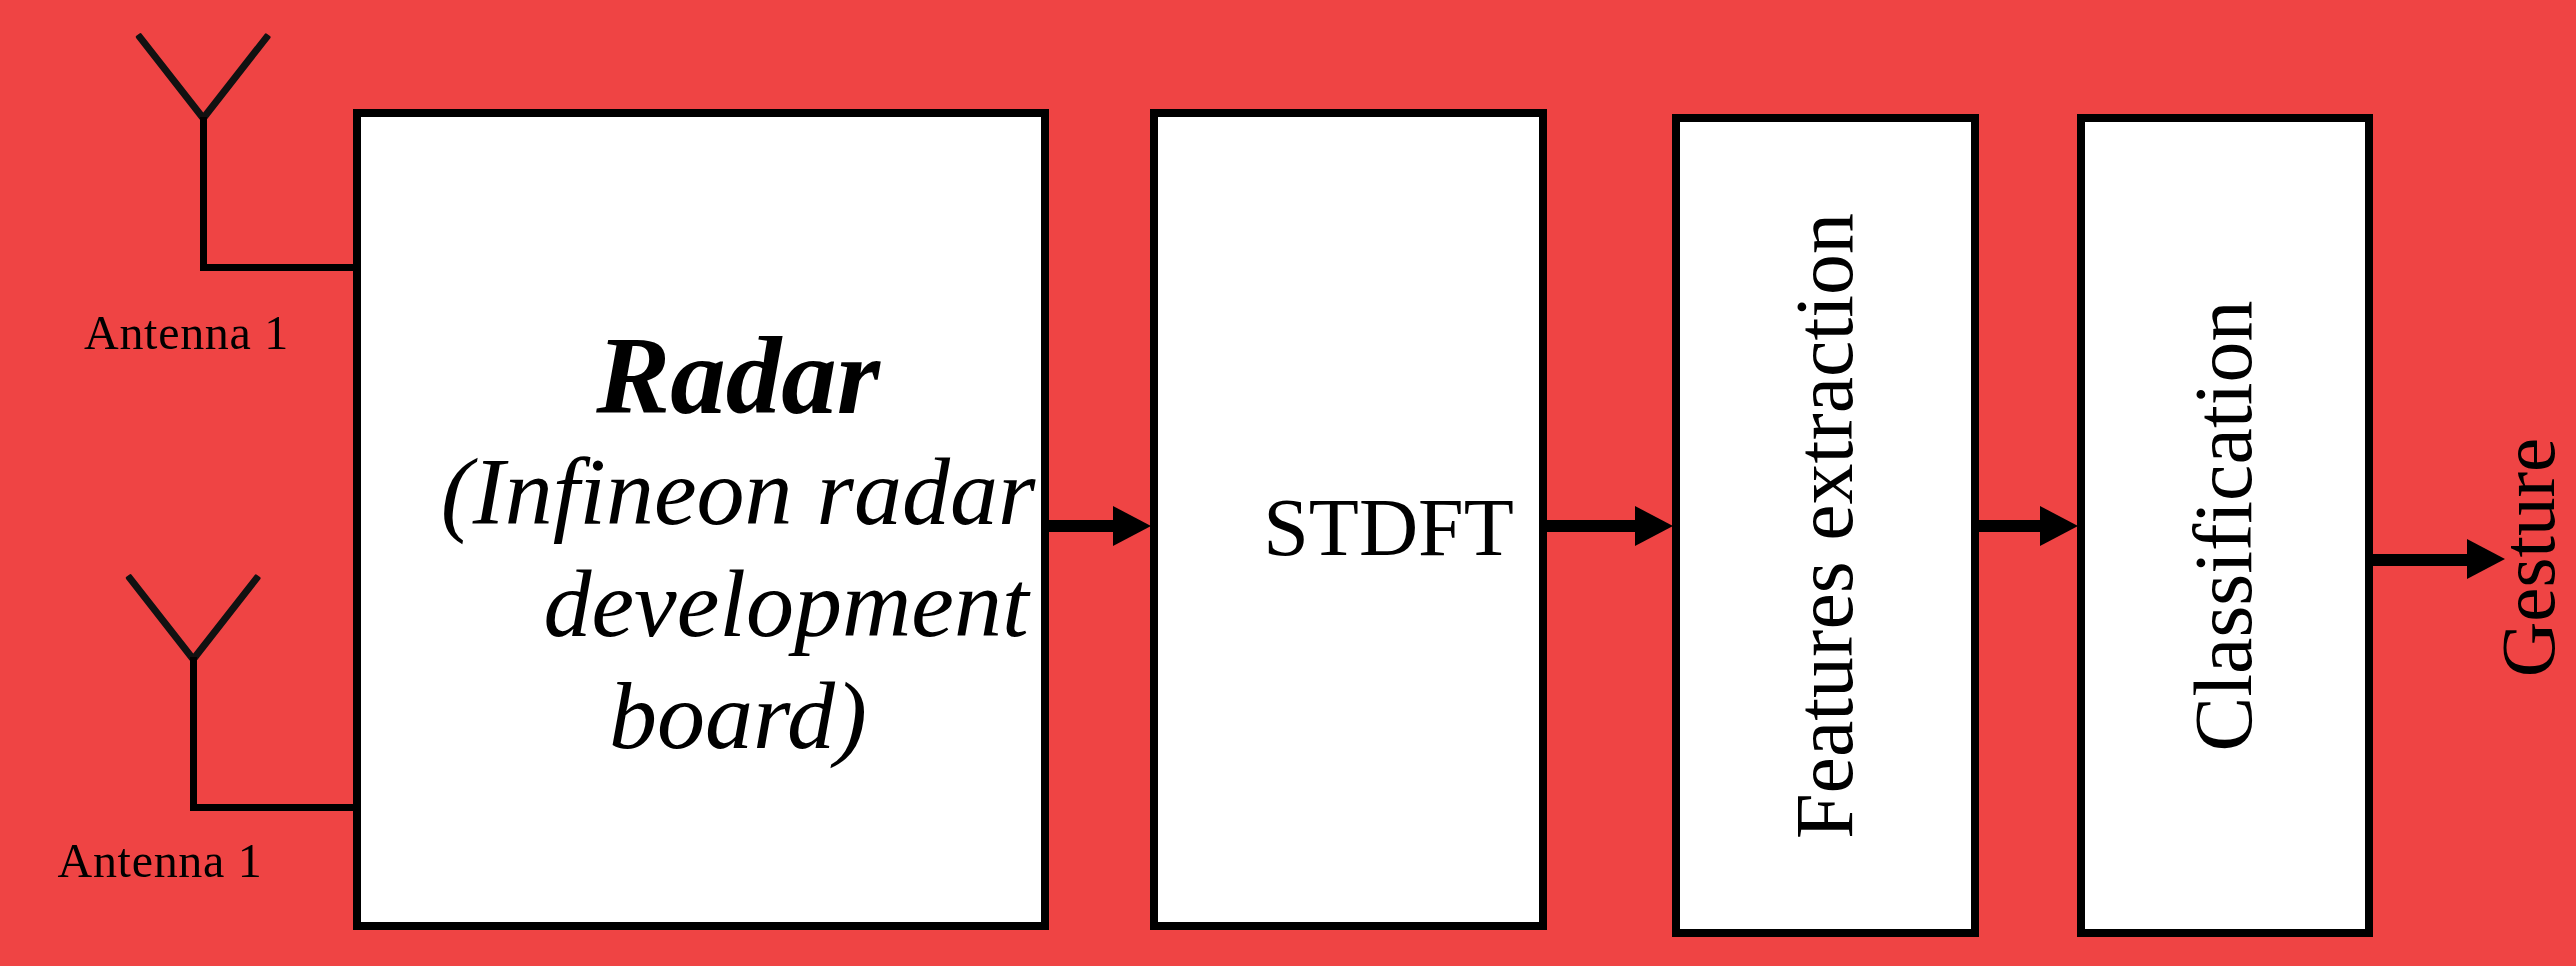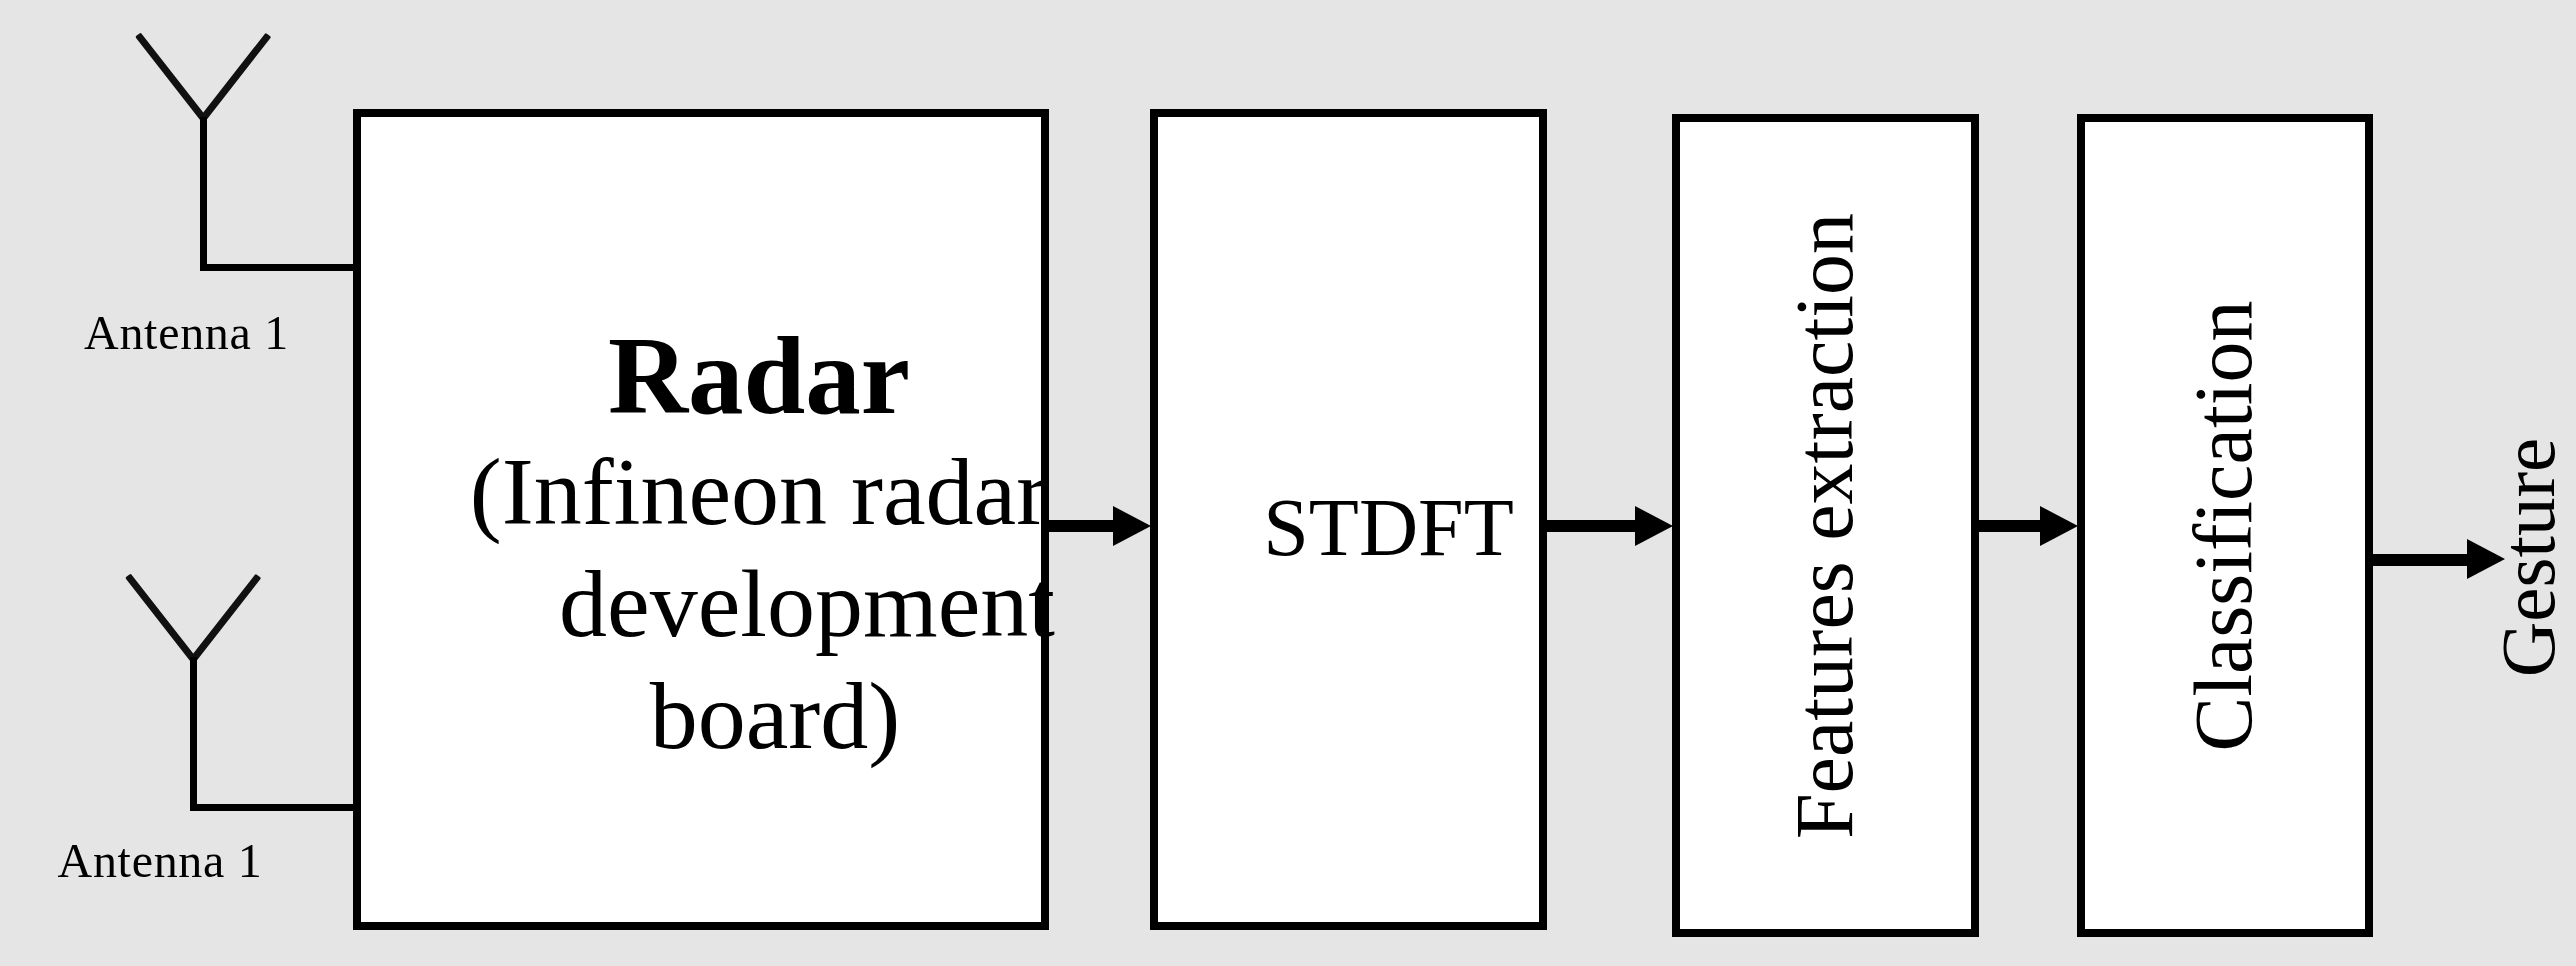--- a/index.html
+++ b/index.html
@@ -2,21 +2,21 @@
 <html style="font-size:11.7px"><head>
 <meta charset="utf-8">
 <style>
   html, body {
     margin: 0; padding: 0;
     background: #ffffff;
   }
   #canvas {
     position: relative;
     width: 2576px; height: 966px;
-    background: #e5e5e5;
+    background: #ef4444;
     font-family: "Liberation Serif", "DejaVu Serif", serif;
     color: #000;
     overflow: hidden;
   }
   .box {
     position: absolute;
     border: 8.7px solid #000;
     background: #fff;
     box-sizing: border-box;
   }
@@ -42,25 +42,25 @@
     position: absolute;
     font-size: 48px;
     letter-spacing: 0.7px;
     text-align: center;
     white-space: nowrap;
   }
   #antenna-label-1 { left: 29px; top: 305px;  width: 315px; }
   #antenna-label-2 { left: 13px; top: 833px; width: 294px; }
 
   
-  .radar-text-line { position: absolute; left: 367px; width: 784px; text-align: center; white-space: nowrap; }
+  .radar-text-line { position: absolute; left: 346px; width: 784px; text-align: center; white-space: nowrap; font-style: italic; }
   #radar-title    { top: 312px; font-size: 111px; font-weight: bold; }
   #radar-sub-0    { top: 436px; font-size: 96px; }
   #radar-sub-1    { top: 548px; font-size: 96px; padding-left: 48px; }
-  #radar-sub-2    { top: 660px; font-size: 96px; margin-left: 16px; }
+  #radar-sub-2    { top: 660px; font-size: 96px; }
 
   #stdft-label {
     position: absolute;
     left: 1150px; top: 481px; width: 397px;
     font-size: 82px; text-align: center; white-space: nowrap; padding-left: 40px;
   }
 
   .vertical-label {
     position: absolute;
     text-align: center;

